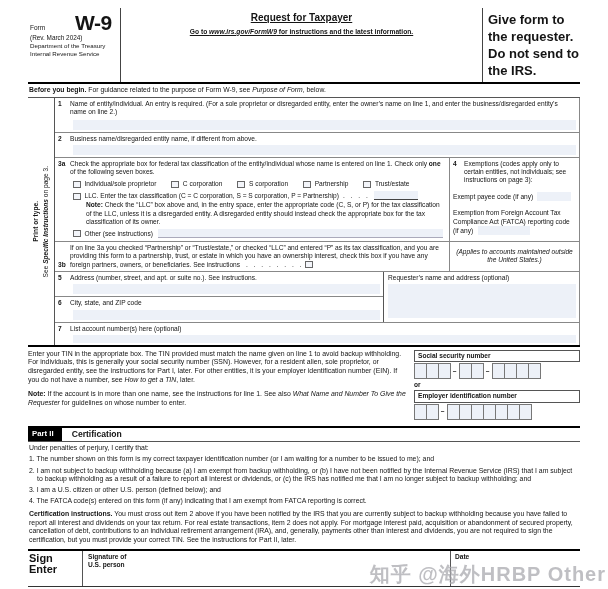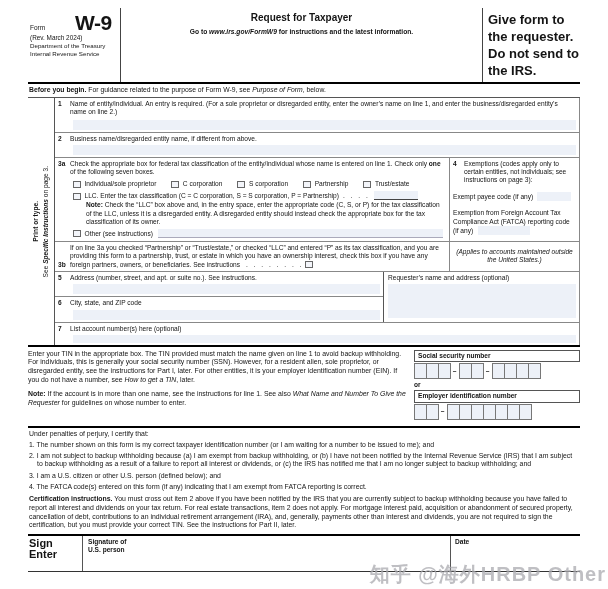--- a/index.html
+++ b/index.html
@@ -12,21 +12,21 @@
   .wrap { position:absolute; left:28px; top:8px; width:552px; }
 
   
   .hdr { display:grid; grid-template-columns:92px 1fr 97px; border-bottom:2px solid #000; }
   .hdr-left { padding:2px 4px 2px 2px; }
   .form-line { white-space:nowrap; }
   .form-small { font-size:6.5px; }
   .w9 { font-size:21px; font-weight:bold; letter-spacing:-0.5px;margin-left:28px; }
   .rev { font-size:6.4px; margin-top:-2px; }
   .dept { font-size:6.2px; }
-  .hdr-center { border-left:1px solid #444; border-right:1px solid #444; text-align:center; padding:4px 6px 3px; }
+  .hdr-center { border-left:1px solid #444; border-right:1px solid #444; text-align:center; padding:4px 6px 3px;text-decoration:underline; }
   .title { font-size:10px; font-weight:bold; line-height:1.18; }
   .subtitle { font-size:6.7px; font-weight:bold; margin-top:4px; }
   .subtitle .lnk { font-style:italic; }
   .hdr-right { padding:4px 0 2px 5px; font-size:13px; font-weight:bold; line-height:1.3; }
 
   
   .byb { padding:2px 1px 3px; border-bottom:1.5px solid #555; font-size:6.8px; }
   .b { font-weight:bold; } .i { font-style:italic; }
 
   
@@ -300,20 +300,24 @@
             <span class="dbox"></span>
             <span class="dbox"></span>
             <span class="dbox"></span>
             <span class="dbox"></span>
             <span class="dbox"></span>
             <span class="dbox"></span>
         </div>
       </div>
     </div>
 
+    <div class="partbar">
+      <span class="badge">Part II</span>
+      <span class="ptitle">Certification</span>
+    </div>
 
     <div class="p2body">
       <div>Under penalties of perjury, I certify that:</div>
       <div class="c-item">1. The number shown on this form is my correct taxpayer identification number (or I am waiting for a number to be issued to me); and</div>
       <div class="c-item">2. I am not subject to backup withholding because (a) I am exempt from backup withholding, or (b) I have not been notified by the Internal Revenue Service (IRS) that I am subject to backup withholding as a result of a failure to report all interest or dividends, or (c) the IRS has notified me that I am no longer subject to backup withholding; and</div>
       <div class="c-item">3. I am a U.S. citizen or other U.S. person (defined below); and</div>
       <div class="c-item">4. The FATCA code(s) entered on this form (if any) indicating that I am exempt from FATCA reporting is correct.</div>
       <div class="certp">
         <span class="b">Certification instructions.</span><span> You must cross out item 2 above if you have been notified by the IRS that you are currently subject to backup withholding because you have failed to report all interest and dividends on your tax return. For real estate transactions, item 2 does not apply. For mortgage interest paid, acquisition or abandonment of secured property, cancellation of debt, contributions to an individual retirement arrangement (IRA), and, generally, payments other than interest and dividends, you are not required to sign the certification, but you must provide your correct TIN. See the instructions for Part II, later.</span>
       </div>

